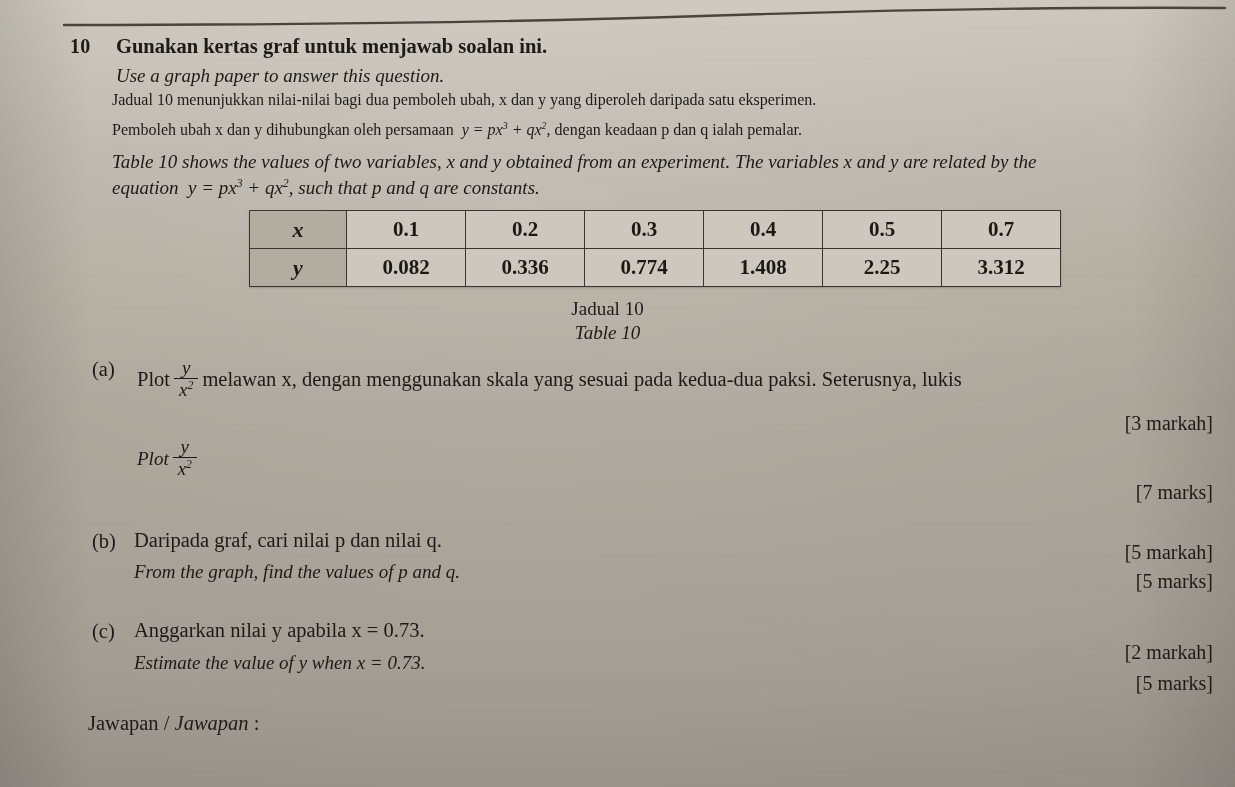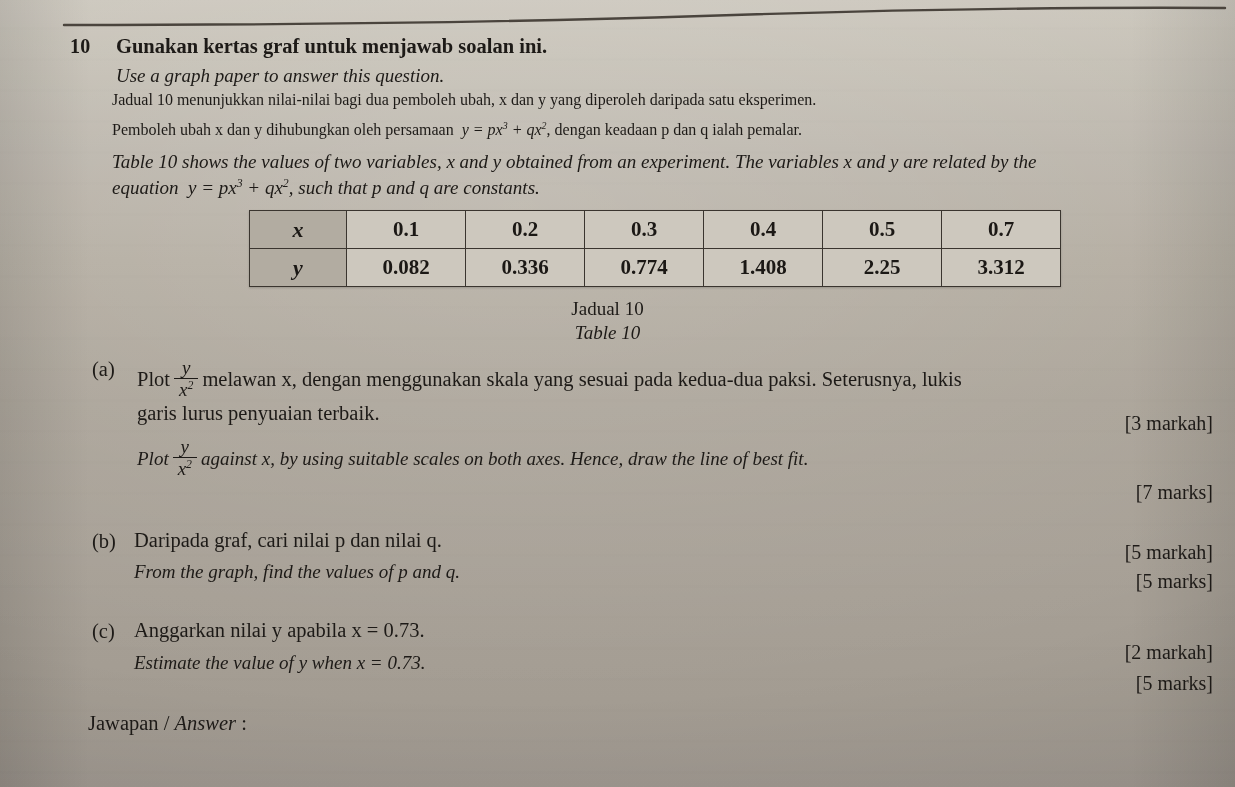--- a/index.html
+++ b/index.html
@@ -262,24 +262,23 @@
   <div class="caption cap-en">
     <span class="cap-inner">Table 10</span>
   </div>
 
   <div class="part-label" style="left:92px; top:358px;">(a)</div>
 
   <div class="blk" style="left:137px; top:358px;">
     <span>Plot</span><span class="frac"><span class="num">y</span><span class="bar"></span><span class="den"><i>x</i><sup>2</sup></span></span><span>melawan x, dengan menggunakan skala yang sesuai pada kedua-dua paksi. Seterusnya, lukis</span>
   </div>
 
-  <div class="blk" style="left:137px; top:403px;">garis lurus penyuaian terbaik.</div>
 
   <div class="blk en" style="left:137px; top:437px;">
-    <span>Plot</span><span class="frac"><span class="num">y</span><span class="bar"></span><span class="den"><i>x</i><sup>2</sup></span></span><span>against x, by using suitable scales on both axes. Hence, draw the line of best fit.</span>
+    <span>Plot</span><span class="frac"><span class="num">y</span><span class="bar"></span><span class="den"><i>x</i><sup>2</sup></span></span>
   </div>
 
   <div class="marks" style="top:412px;">[3 markah]</div>
   <div class="marks" style="top:481px;">[7 marks]</div>
 
   <div class="part-label" style="left:92px; top:530px;">(b)</div>
   <div class="blk en" style="left:134px; top:562px;">From the graph, find the values of p and q.</div>
   <div class="blk" style="left:134px; top:530px;">Daripada graf, cari nilai p dan nilai q.</div>
 
   <div class="marks" style="top:541px;">[5 markah]</div>
@@ -287,17 +286,17 @@
 
   <div class="part-label" style="left:92px; top:620px;">(c)</div>
   <div class="blk" style="left:134px; top:620px;">Anggarkan nilai y apabila x = 0.73.</div>
   <div class="blk en" style="left:134px; top:653px;">Estimate the value of y when x = 0.73.</div>
 
   <div class="marks" style="top:641px;">[2 markah]</div>
   <div class="marks" style="top:672px;">[5 marks]</div>
 
   <div class="answer-line">
     <span>Jawapan /</span>
-    <i>Answer</i>
+    <i>Jawapan</i>
     <span>:</span>
   </div>
 
 </div>
 
 </body></html>

